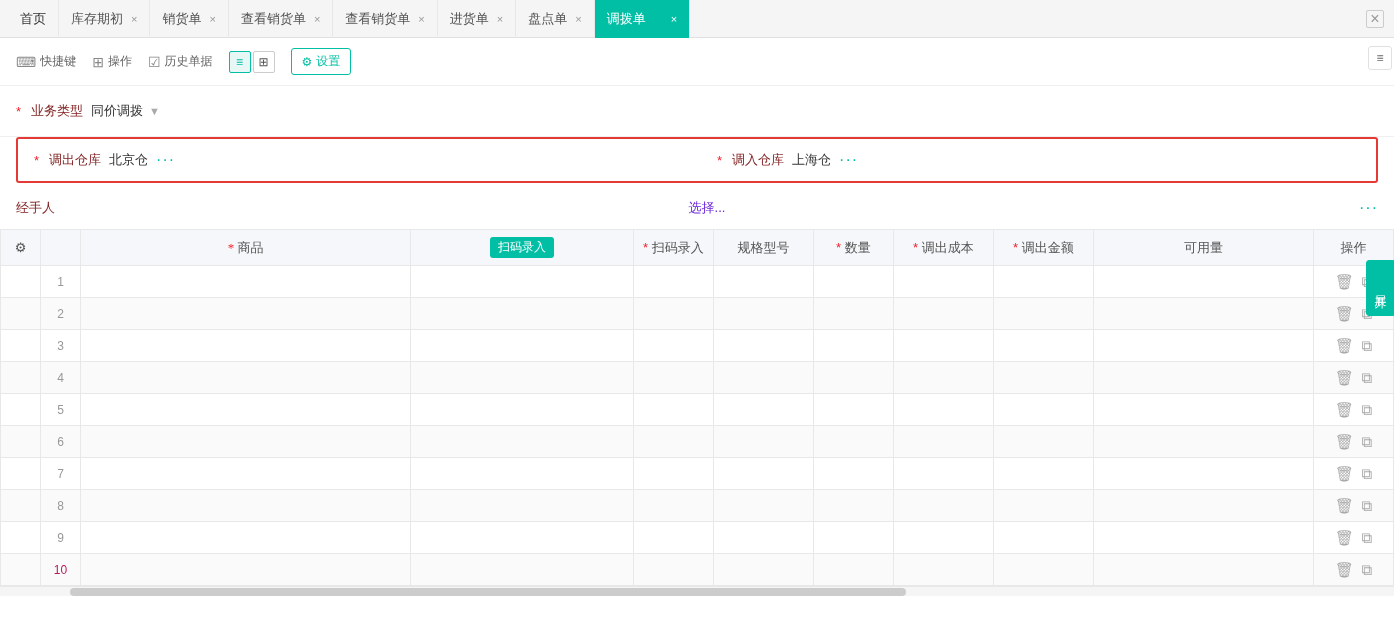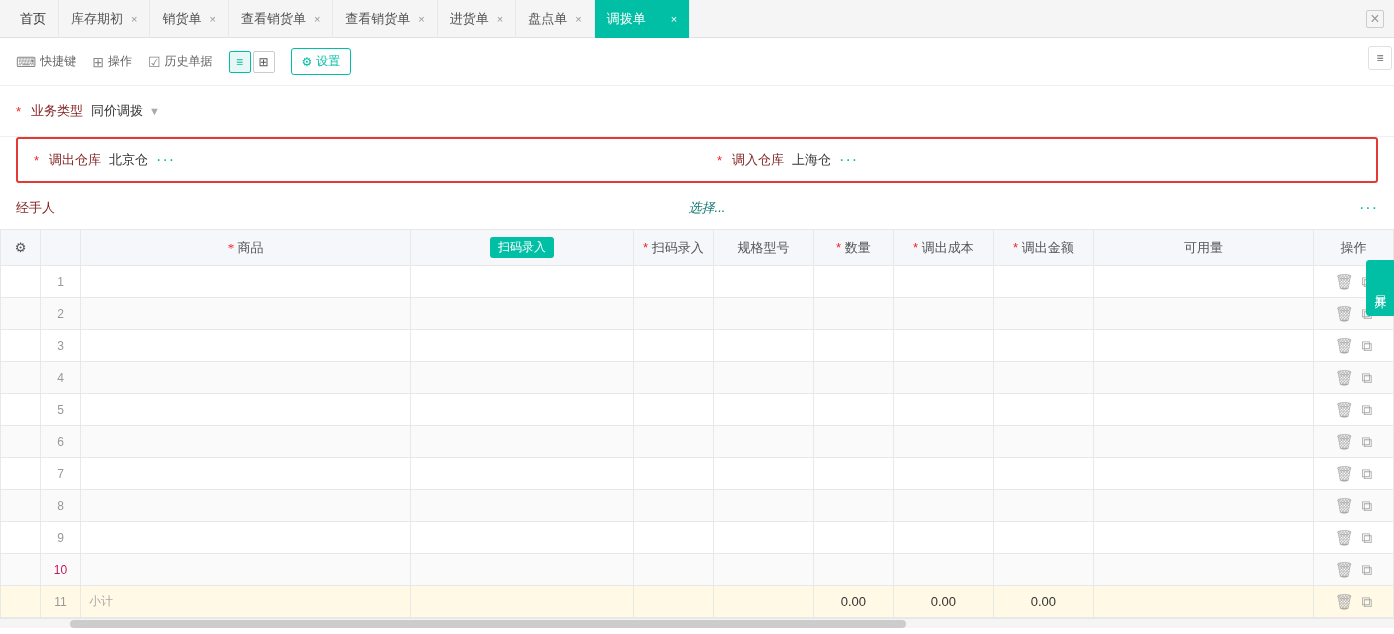--- a/index.html
+++ b/index.html
@@ -194,23 +194,22 @@
     .handler-section {
       padding: 4px 16px 12px 16px;
     }
     .handler-row {
       display: flex;
       align-items: center;
       gap: 8px;
       justify-content: space-between;
     }
     .handler-placeholder {
-      color: #0f766e;
-      cursor: pointer;
-      font-style: italic;
+      color: #6d28d9;
+      cursor: pointer;
     }
 
     
     .table-section {
       padding: 0;
       flex: 1;
     }
     .data-table {
       width: 100%;
       border-collapse: collapse;
@@ -625,36 +624,20 @@
         <td></td>
         <td></td>
         <td></td>
         <td></td>
         <td></td>
         <td>
           <span class="op-icon">🗑</span>
           <span class="op-icon">⧉</span>
         </td>
       </tr>
-            <tr class="subtotal-row">
-        <td></td>
-        <td class="col-num" style="color:#999;font-size:12px;">11</td>
-        <td style="text-align:left;color:#aaa;font-size:12px;">小计</td>
-        <td></td>
-        <td></td>
-        <td></td>
-        <td style="color:#333;">0.00</td>
-        <td style="color:#333;">0.00</td>
-        <td style="color:#333;">0.00</td>
-        <td></td>
-        <td>
-          <span class="op-icon">🗑</span>
-          <span class="op-icon">⧉</span>
-        </td>
-      </tr>
           </tbody>
       </table>
     </div>
   </div>
 
   <div class="bottom-scrollbar">
     <div class="scrollbar-thumb"></div>
   </div>
 </div>
 

